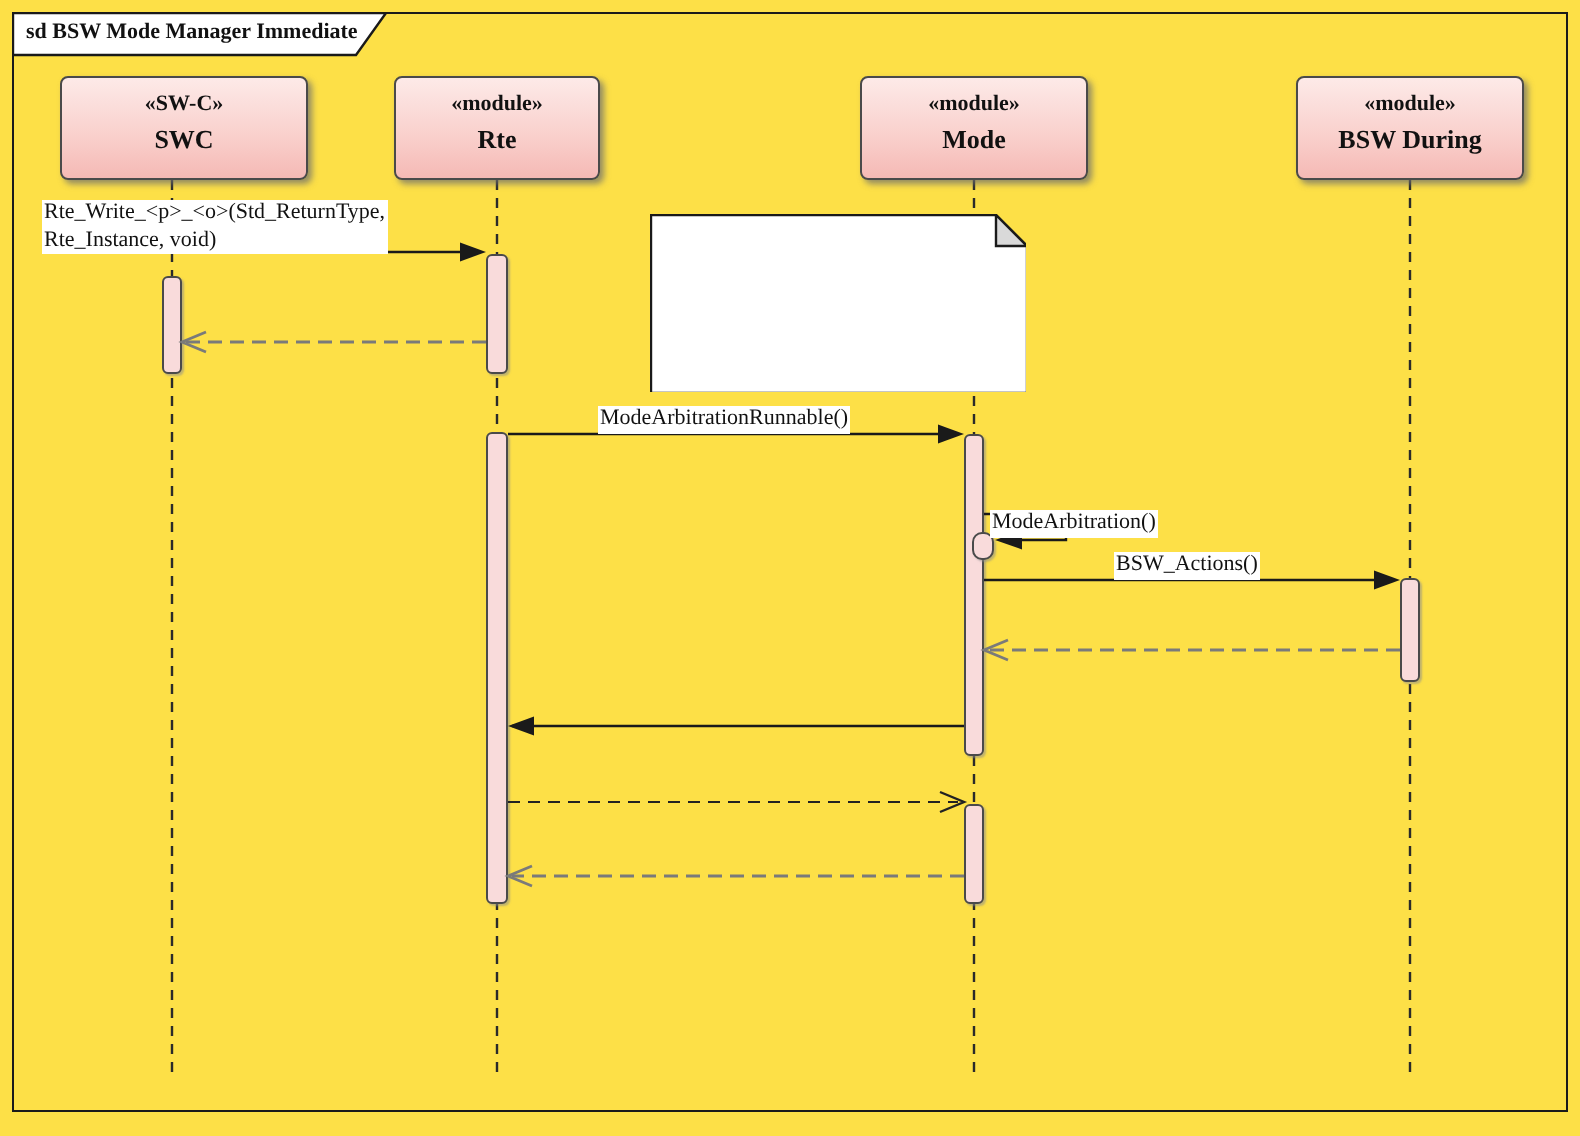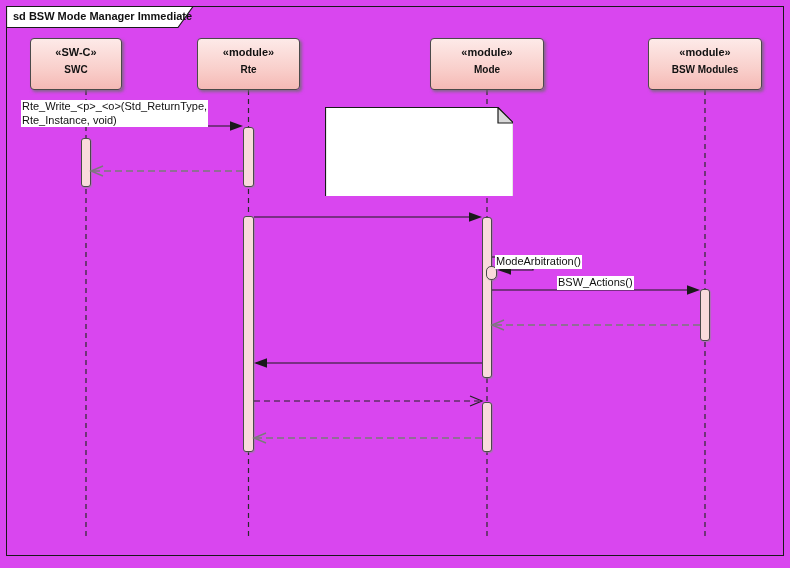--- a/index.html
+++ b/index.html
@@ -1,34 +1,34 @@
 <!DOCTYPE html>
 <html><head>
 <meta charset="utf-8">
 <style>
   html,body{margin:0;padding:0;background:#ffffff;}
-  #canvas{position:relative;width:790px;height:568px;background:#d946ef;overflow:hidden;
-          font-family:Liberation Sans, sans-serif;color:#111;}
+  #canvas{position:relative;width:790px;height:568px;background:#fde047;overflow:hidden;
+          font-family:Liberation Serif, serif;color:#111;}
   .abs{position:absolute;}
   svg{position:absolute;left:0;top:0;pointer-events:none;}
 
   
   #frame{left:6px;top:6px;width:776px;height:548px;border:1px solid #1a1a1a;z-index:0;}
   #title-tab-svg{left:6px;top:6px;z-index:6;}
   #title-text{left:13px;top:10px;font-size:11px;font-weight:bold;white-space:nowrap;z-index:7;}
 
   
   .head{top:38px;height:52px;z-index:3;border:1px solid #4a4a4a;border-radius:4px;
         background:linear-gradient(180deg,#fdeae8 0%,#f9cfcb 60%,#f5b9b5 100%);
         box-shadow:2px 2px 3px rgba(110,110,110,.75);
         display:flex;flex-direction:column;align-items:center;justify-content:flex-start;
         padding-top:7px;box-sizing:border-box;}
   .head .stereo{font-size:11px;font-weight:bold;line-height:13px;}
-  .head .hname{font-size:10px;font-weight:bold;line-height:13px;margin-top:4px;}
-  #head-swc{left:30px;width:92px;text-align:right;}
+  .head .hname{font-size:13px;font-weight:bold;line-height:13px;margin-top:4px;}
+  #head-swc{left:30px;width:124px;text-align:right;}
   #head-rte{left:197px;width:103px;}
   #head-bswm{left:430px;width:114px;}
   #head-bsw{left:648px;width:114px;}
 
   
   .act{border:1px solid #4a4a4a;border-radius:3px;background:#f9dbdb;z-index:3;
        box-shadow:1px 1px 1px rgba(140,140,140,.55);box-sizing:border-box;}
   #act-swc{left:81px;top:138px;width:10px;height:49px;}
   #act-rte1{left:243px;top:127px;width:11px;height:60px;}
   #act-rte2{left:243px;top:216px;width:11px;height:236px;}
@@ -84,21 +84,21 @@
   <div class="abs head" id="head-rte">
     <div class="stereo">«module»</div>
     <div class="hname">Rte</div>
   </div>
   <div class="abs head" id="head-bswm">
     <div class="stereo">«module»</div>
     <div class="hname">Mode</div>
   </div>
   <div class="abs head" id="head-bsw">
     <div class="stereo">«module»</div>
-    <div class="hname">BSW Modules</div>
+    <div class="hname">BSW During</div>
   </div>
 
   <div class="abs act" id="act-swc"></div>
   <div class="abs act" id="act-rte1"></div>
   <div class="abs act" id="act-rte2"></div>
   <div class="abs act" id="act-bswm1"></div>
   <div class="abs act" id="act-bswm-self"></div>
   <div class="abs act" id="act-bsw"></div>
   <div class="abs act" id="act-bswm2"></div>
 
@@ -145,16 +145,17 @@
     </g>
 
     <g>
       <line x1="482" y1="438" x2="256" y2="438" stroke="#7a7a7a" stroke-width="1.4" stroke-dasharray="7 4"></line>
       <polyline points="266,433 254,438 266,443" fill="none" stroke="#7a7a7a" stroke-width="1.4"></polyline>
     </g>
   </svg>
 
   <div class="abs mlabel" id="lbl-rte-write">Rte_Write_&lt;p&gt;_&lt;o&gt;(Std_ReturnType,
 Rte_Instance, void)</div>
+  <div class="abs mlabel" id="lbl-marun">ModeArbitrationRunnable()</div>
   <div class="abs mlabel" id="lbl-ma">ModeArbitration()</div>
   <div class="abs mlabel" id="lbl-bswact">BSW_Actions()</div>
 
 </div>
 
 </body></html>

